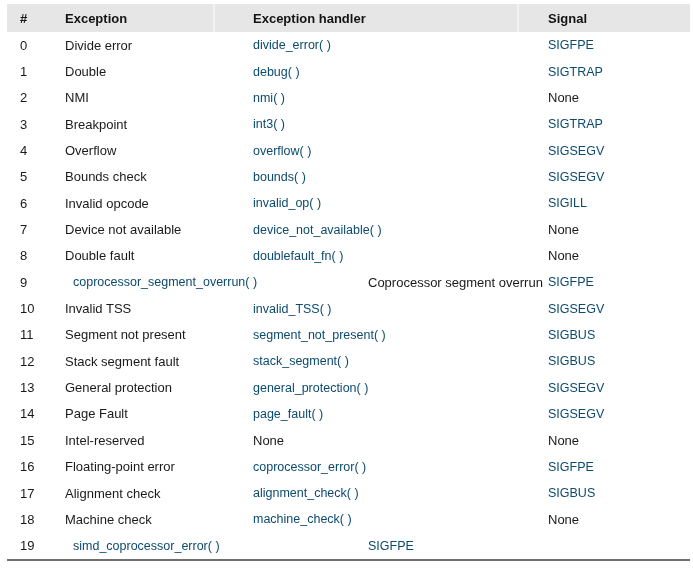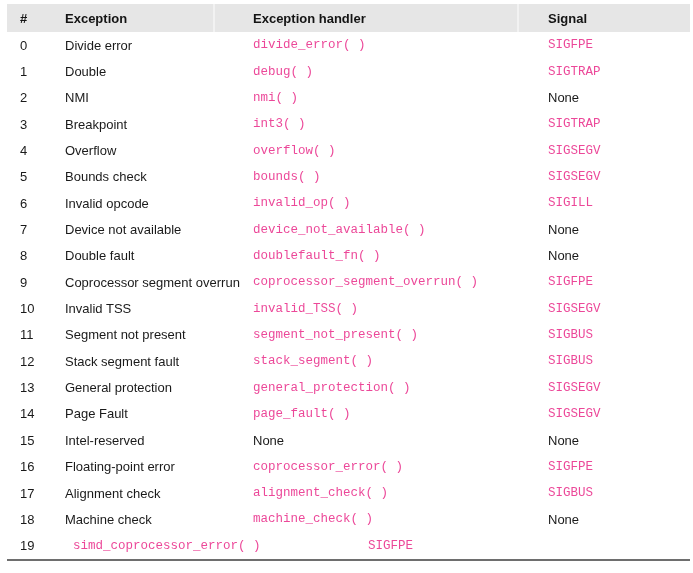--- a/index.html
+++ b/index.html
@@ -43,23 +43,23 @@
     height: 26.35px;
     font-size: 13px;
     color: #1a1a1a;
   }
   .cell { box-sizing: border-box; white-space: nowrap; overflow: hidden; }
   .col-num     { width: 58px;  padding-left: 13px; }
   .col-exc     { width: 180px; }
   .col-handler { width: 295px; margin-left: 8px; }
   .col-signal  { flex: 1; }
   .mono {
-    font-family: Liberation Mono, monospace;
+    font-family: Liberation Sans, sans-serif;
     font-size: 12.5px;
-    color: #ec4899;
+    color: #0c4a6e;
     letter-spacing: 0;
   }
   .bottom-rule {
     height: 2px;
     background: #6e6e6e;
   }
 </style>
 </head>
 <body>
 
@@ -122,22 +122,22 @@
         <div class="cell col-signal">None</div>
       </div>
       <div class="tr">
         <div class="cell col-num">8</div>
         <div class="cell col-exc">Double fault</div>
         <div class="cell col-handler mono">doublefault_fn( )</div>
         <div class="cell col-signal">None</div>
       </div>
       <div class="tr">
         <div class="cell col-num">9</div>
+        <div class="cell col-handler mono">coprocessor_segment_overrun( )</div>
         <div class="cell col-exc">Coprocessor segment overrun</div>
-        <div class="cell col-handler mono">coprocessor_segment_overrun( )</div>
         <div class="cell col-signal mono">SIGFPE</div>
       </div>
       <div class="tr">
         <div class="cell col-num">10</div>
         <div class="cell col-exc">Invalid TSS</div>
         <div class="cell col-handler mono">invalid_TSS( )</div>
         <div class="cell col-signal mono">SIGSEGV</div>
       </div>
       <div class="tr">
         <div class="cell col-num">11</div>

